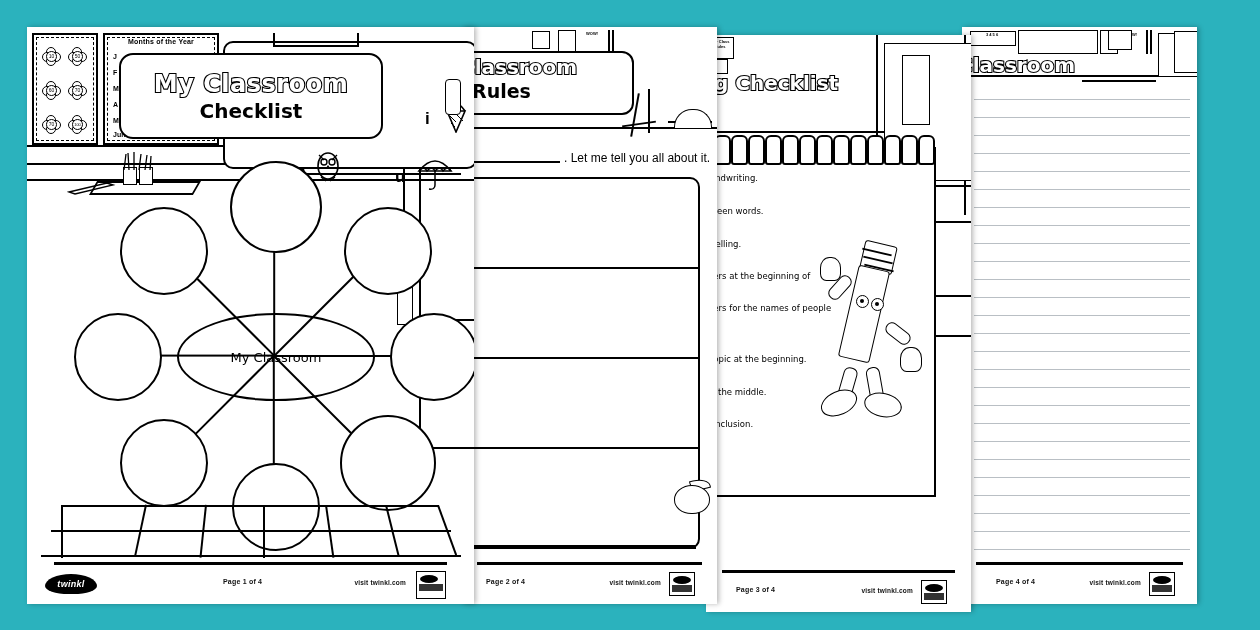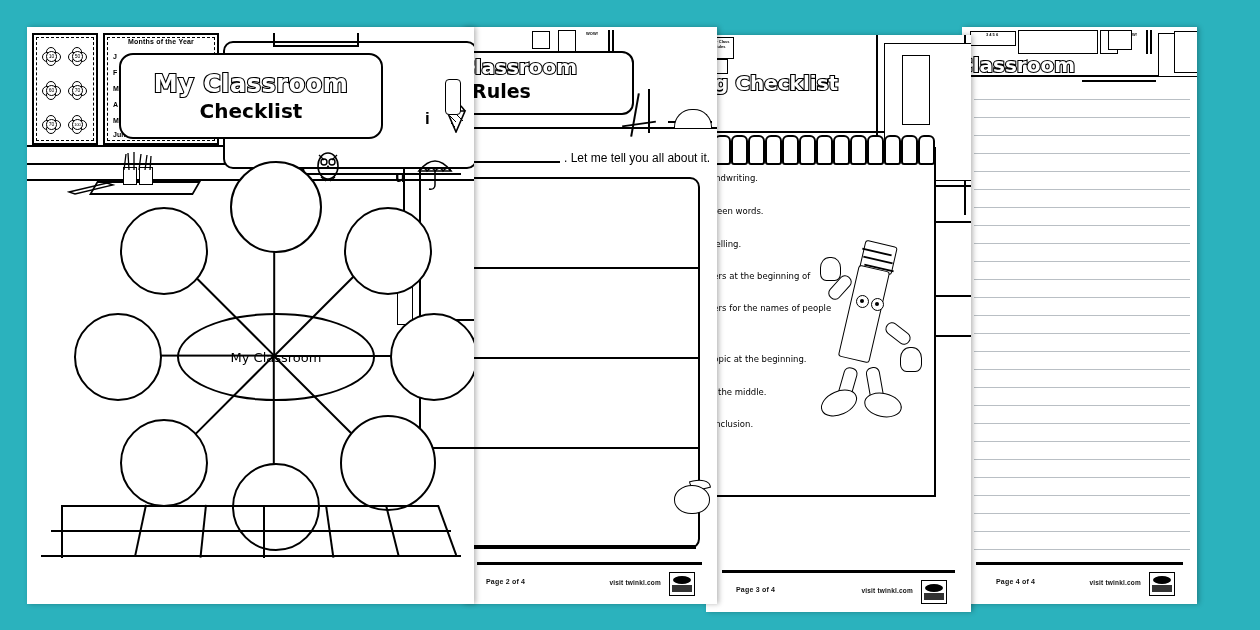--- a/index.html
+++ b/index.html
@@ -474,16 +474,26 @@
         <div class="ln" style="left:300px;top:478px;width:53px;height:2px;transform-origin:0 0;transform:rotate(82deg);"></div>
         <div class="ln" style="left:360px;top:478px;width:53px;height:2px;transform-origin:0 0;transform:rotate(76deg);"></div>
         <div class="ln" style="left:412px;top:478px;width:53px;height:2px;transform-origin:0 0;transform:rotate(70deg);"></div>
       </div>
 
       <div class="title-plate" style="left:92px;top:26px;width:260px;height:82px;">
         <div class="t-main">My Classroom</div>
         <div class="t-sub">Checklist</div>
       </div>
 
+      <div class="footer">
+        <div class="footer-rule"></div>
+        <div class="twinkl-logo">twinkl</div>
+        <div class="page-num" style="left:196px;">Page 1 of 4</div>
+        <div class="visit" style="right:68px;top:17px;">visit twinkl.com</div>
+        <div class="stamp" style="right:28px;top:9px;width:28px;height:26px;">
+          <div class="blob"></div>
+            <div class="txt"></div>
+        </div>
+      </div>
     </div>
   </div>
 
 </div>
 
 </body></html>

